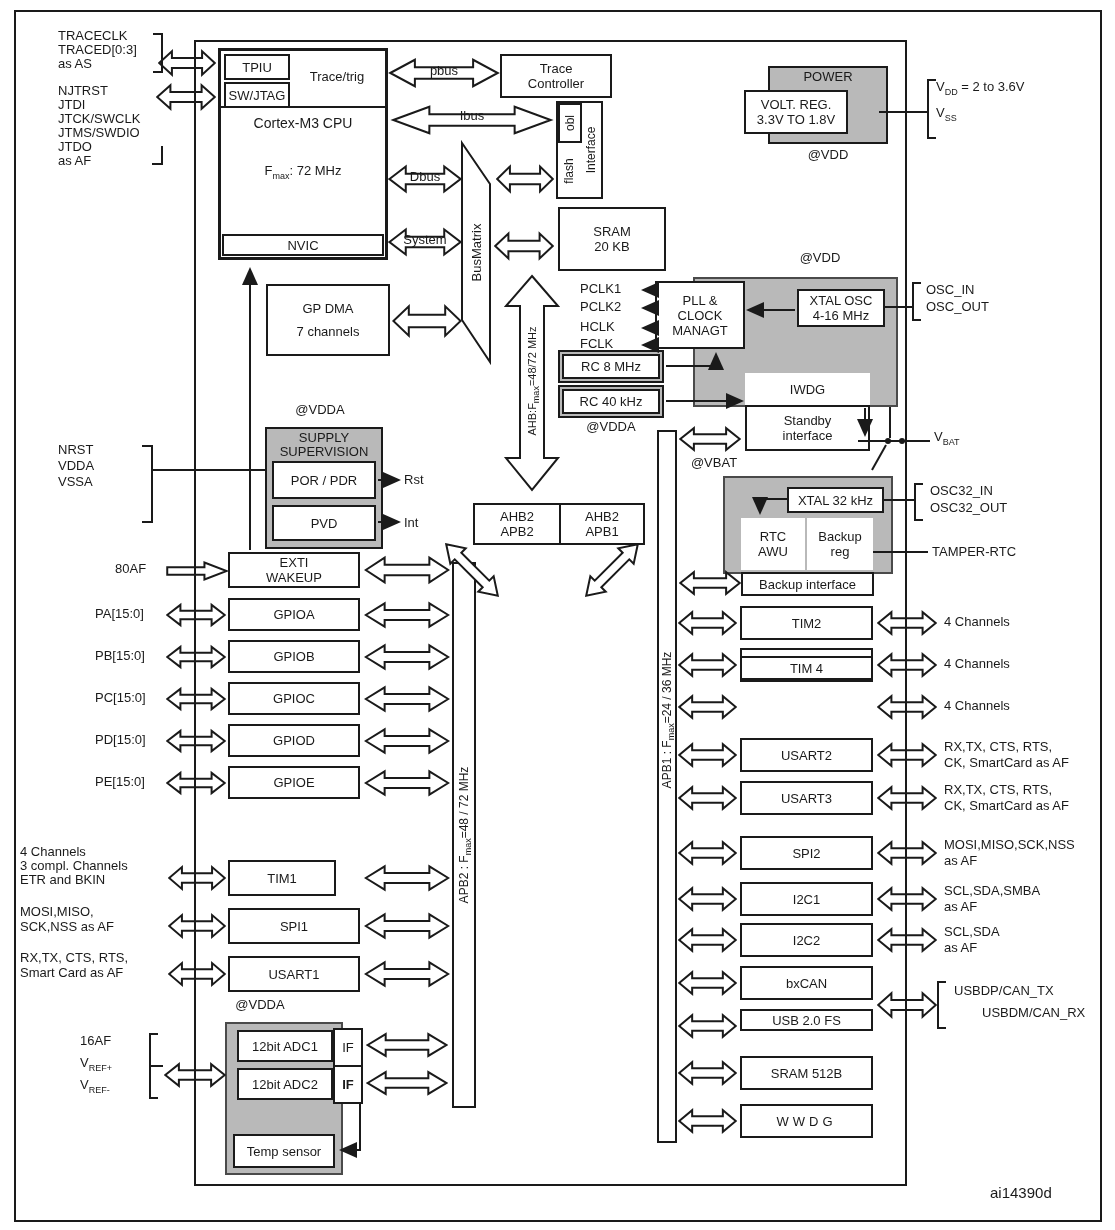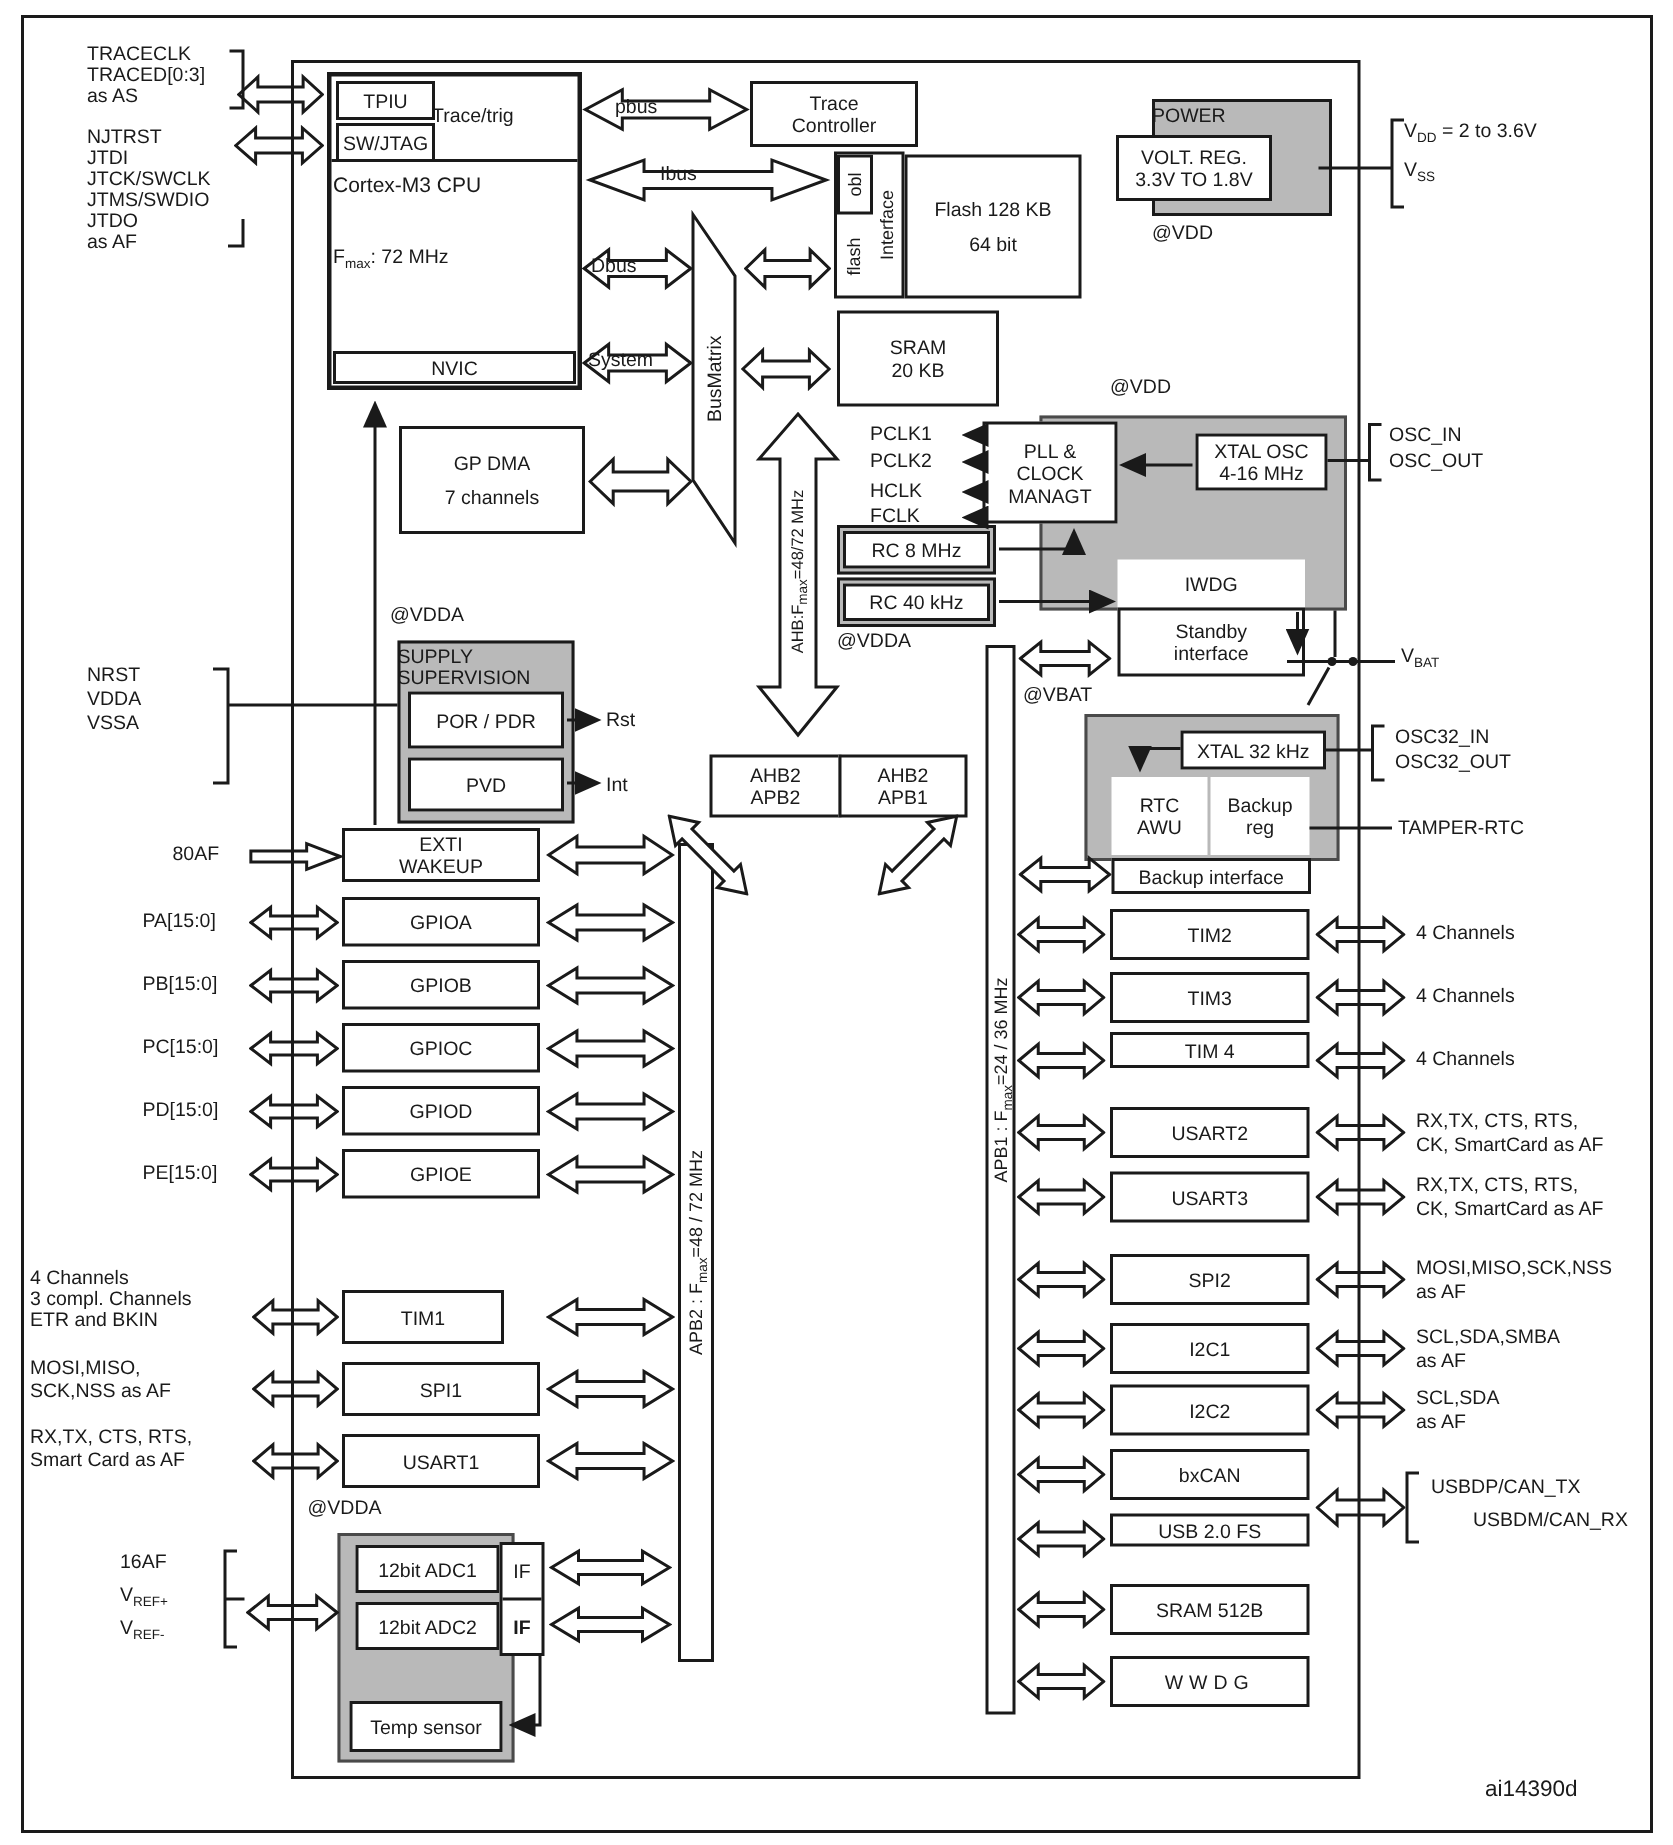--- a/index.html
+++ b/index.html
@@ -1,19 +1,19 @@
 <!DOCTYPE html>
 <html><head>
 <meta charset="utf-8">
 <style>
   html,body{margin:0;background:#fff}
   .stage{position:relative;width:1115px;height:1230px;background:#fff;
          font-family:"Liberation Sans",sans-serif;color:#1a1a1a;overflow:hidden}
   .l{position:absolute;font-size:13px;line-height:14px;white-space:nowrap;z-index:5}
-  .r{}.c{text-align:left}
+  .r{}.c{text-align:center}
   .b{position:absolute;border:2px solid #1a1a1a;background:#fff;display:flex;flex-direction:column;
      align-items:center;justify-content:center;text-align:center;font-size:13px;line-height:15px;
      box-sizing:border-box;z-index:3}
   .g{background:#b9b9b9}
   .bg{z-index:2;border-color:#4a4a4a}
   .nb{border:none}
   .thick{border-width:3px}
   .v{position:absolute;font-size:12px;white-space:nowrap;text-align:center;
      transform:rotate(-90deg);z-index:5}
   sub{font-size:9px;line-height:0}
@@ -59,24 +59,20 @@
 
   <div class="b" style="left:500px;top:54px;width:112px;height:44px">
     <span>Trace</span>
     <span>Controller</span>
   </div>
   <div class="b" style="left:556px;top:101px;width:47px;height:98px"></div>
   <div class="b" style="left:558px;top:103px;width:24px;height:40px"></div>
   <div class="v" style="left:550px;top:116px;width:40px">obl</div>
   <div class="v" style="left:539px;top:164px;width:60px">flash</div>
   <div class="v" style="left:546px;top:143px;width:90px">Interface</div>
-  <div class="b" style="left:603px;top:103px;width:118px;height:96px">
-    <span>Flash 128 KB</span>
-    <span class="gap">64 bit</span>
-  </div>
   <div class="b" style="left:558px;top:207px;width:108px;height:64px">
     <span>SRAM</span>
     <span>20 KB</span>
   </div>
   <div class="b" style="left:266px;top:284px;width:124px;height:72px">
     <span>GP DMA</span>
     <span class="gap">7 channels</span>
   </div>
 
   <div class="l c" style="left:410px;top:64px;width:68px">pbus</div>
@@ -238,21 +234,21 @@
   <div class="l r" style="left:80px;top:1034px;width:68px">16AF</div>
   <div class="l r" style="left:80px;top:1056px;width:68px"><span>V</span><sub>REF+</sub></div>
   <div class="l r" style="left:80px;top:1078px;width:68px"><span>V</span><sub>REF-</sub></div>
 
   <div class="b" style="left:740px;top:606px;width:133px;height:34px">
       <span>TIM2</span>
     </div>
   <div class="b" style="left:740px;top:648px;width:133px;height:34px">
       <span>TIM3</span>
     </div>
-  <div class="b" style="left:740px;top:688px;width:133px;height:24px">
+  <div class="b" style="left:740px;top:656px;width:133px;height:24px">
       <span>TIM 4</span>
     </div>
   <div class="b" style="left:740px;top:738px;width:133px;height:34px">
       <span>USART2</span>
     </div>
   <div class="b" style="left:740px;top:781px;width:133px;height:34px">
       <span>USART3</span>
     </div>
   <div class="b" style="left:740px;top:836px;width:133px;height:34px">
       <span>SPI2</span>

